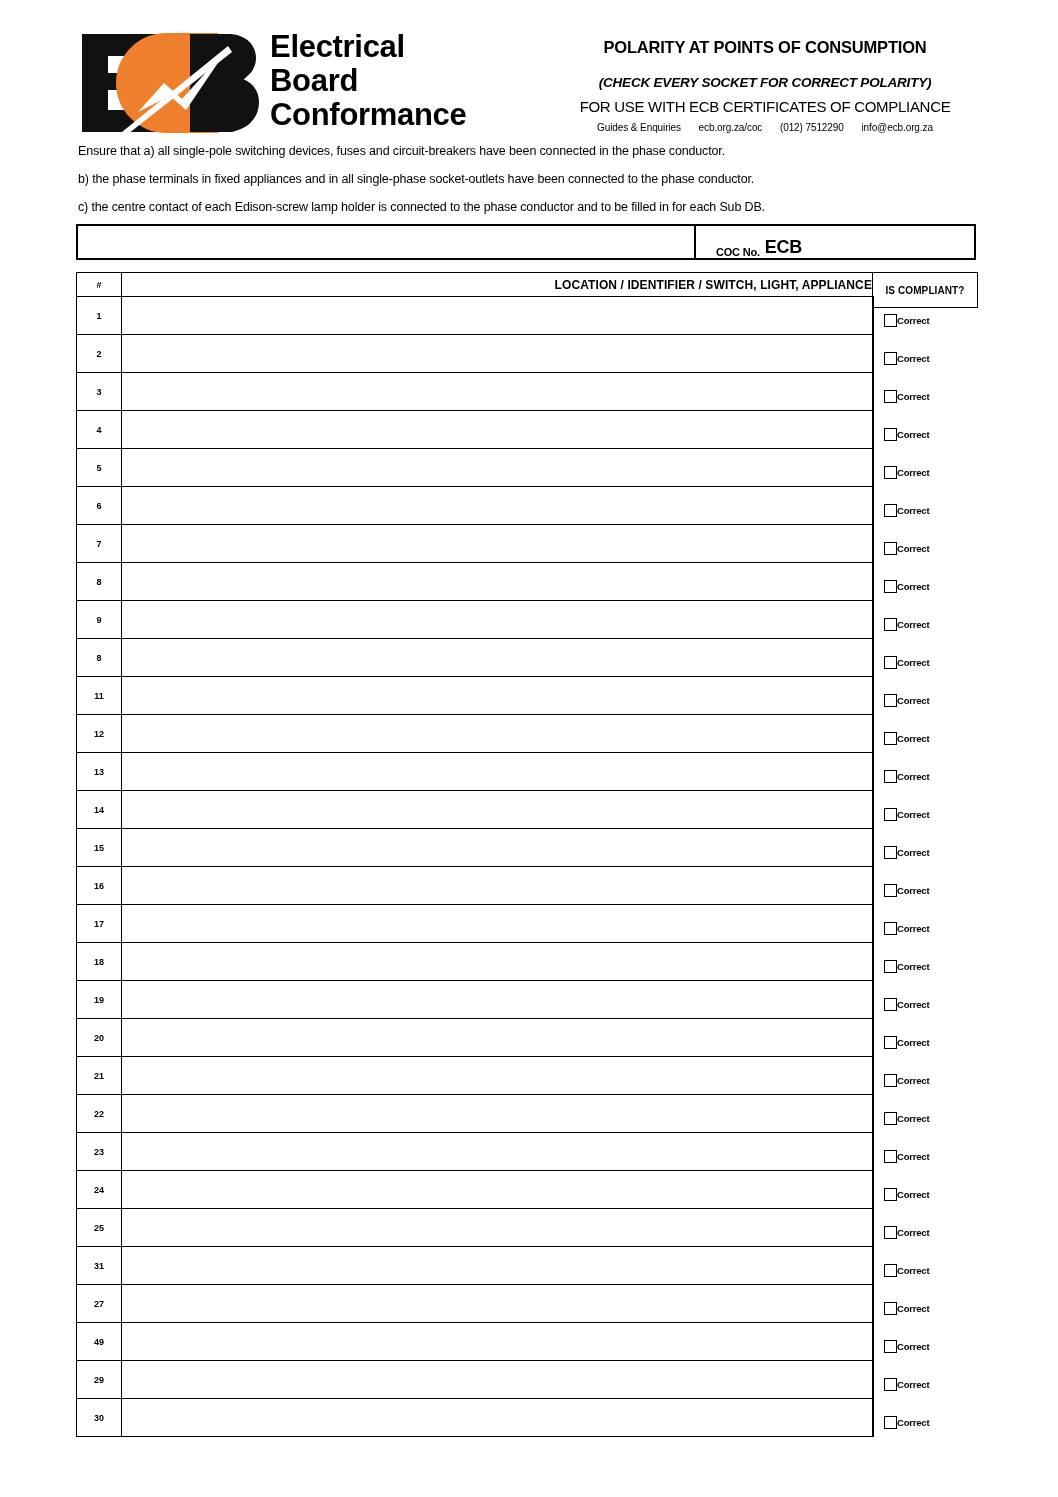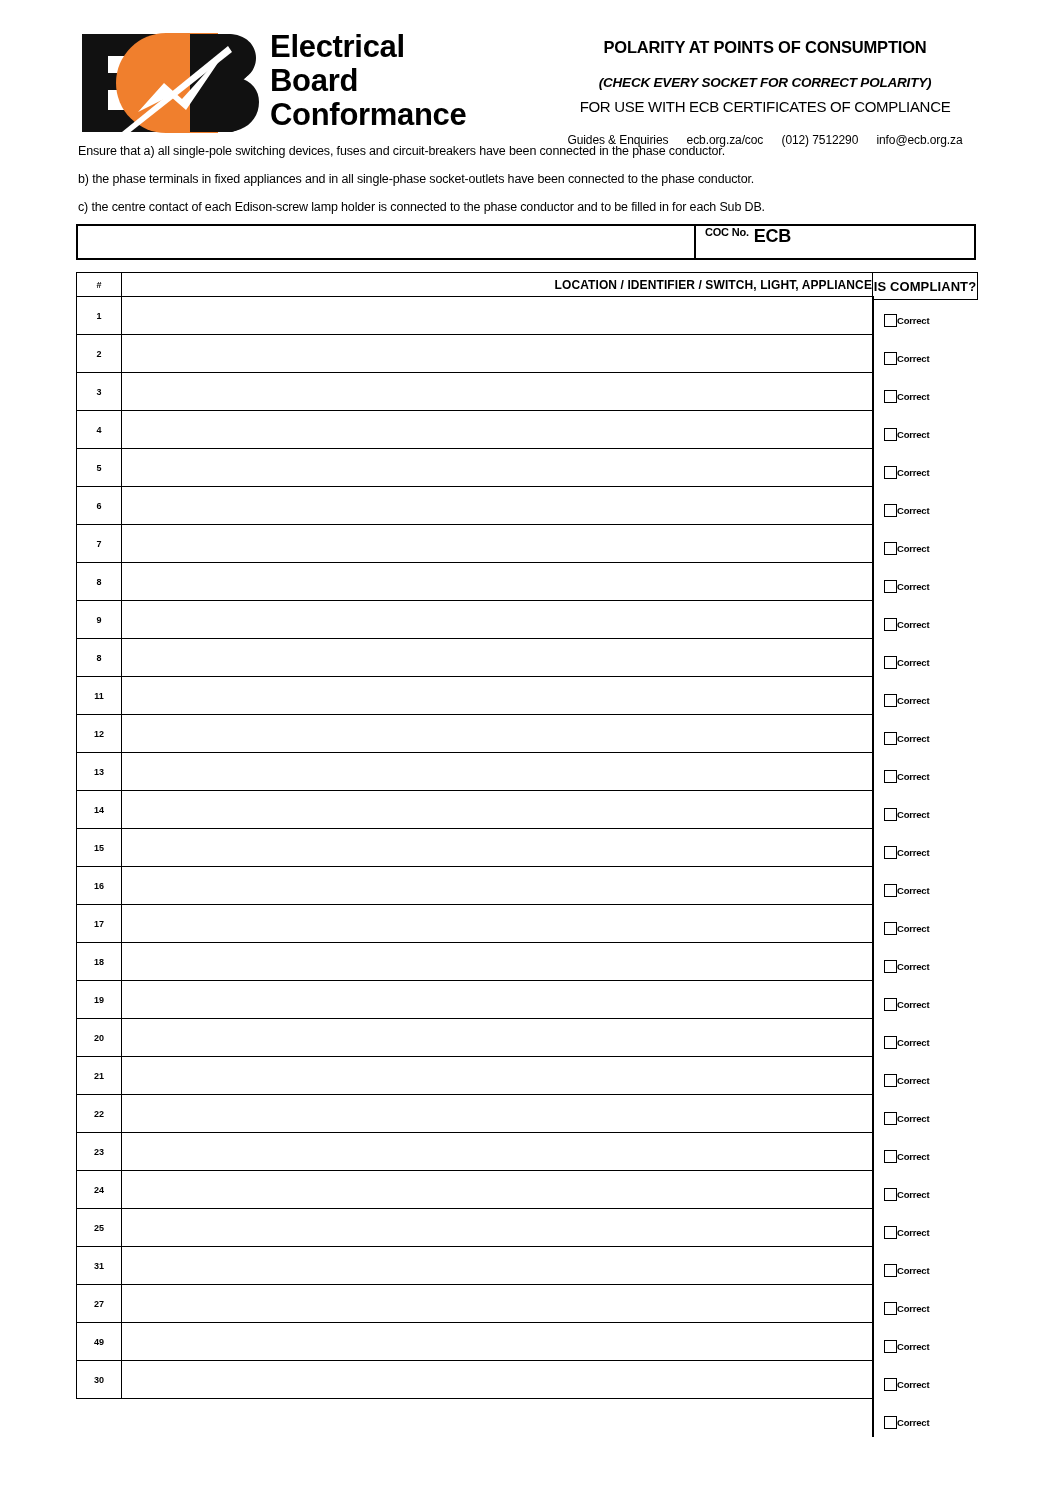--- a/index.html
+++ b/index.html
@@ -72,22 +72,22 @@
     letter-spacing: -0.2px;
     white-space: nowrap;
   }
   .t-use {
     font-size: 15px;
     margin-top: 8px;
     letter-spacing: -0.3px;
     white-space: nowrap;
   }
   .t-contact {
-    font-size: 12px;
-    margin-top: 18px;
+    font-size: 10px;
+    margin-top: 7px;
     letter-spacing: -0.1px;
     white-space: nowrap;
   }
   .t-contact span { margin-right: 15px; }
   .t-contact span:last-child { margin-right: 0; }
 
   
   .instructions {
     position: absolute;
     left: 78px;
@@ -113,22 +113,22 @@
     display: flex;
   }
   .coc-left {
     width: 618px;
     border-right: 2px solid #000;
     box-sizing: border-box;
   }
   .coc-right {
     flex: 1;
     display: flex;
-    align-items: flex-start;
-    padding-left: 9px;
+    align-items: flex-end;
+    padding-left: 20px;
     box-sizing: border-box;
   }
   .coc-label {
     font-size: 11px;
     font-weight: bold;
     letter-spacing: -0.2px;
     margin-right: 5px;
   }
   .coc-value {
     font-size: 18px;
@@ -186,27 +186,27 @@
     vertical-align: middle;
   }
   .td-loc { }
 
   
   .compliant-head {
     position: absolute;
     left: 796px;
     top: 0;
     width: 106px;
-    height: 28px;
+    height: 36px;
     border: 1.6px solid #000;
     box-sizing: border-box;
     display: flex;
     align-items: center;
     justify-content: center;
-    font-size: 13px;
+    font-size: 10px;
     font-weight: bold;
     letter-spacing: 0.1px;
     white-space: nowrap;
   }
 
   
   .compliant-rule {
     position: absolute;
     left: 796px;
     top: 24px;
@@ -423,20 +423,24 @@
         </tr>
         <tr>
           <td class="td-num">27</td>
           <td class="td-loc"></td>
         </tr>
         <tr>
           <td class="td-num">49</td>
           <td class="td-loc"></td>
         </tr>
         <tr>
+          <td class="td-num">29</td>
+          <td class="td-loc"></td>
+        </tr>
+        <tr>
           <td class="td-num">30</td>
           <td class="td-loc"></td>
         </tr>
       </tbody>
   </table>
 
   <div class="compliant-head">IS COMPLIANT?</div>
   <div class="compliant-rule"></div>
   <div class="compliant-col" id="chk-col">
       <div class="chk-row" style="top: 17px;">

